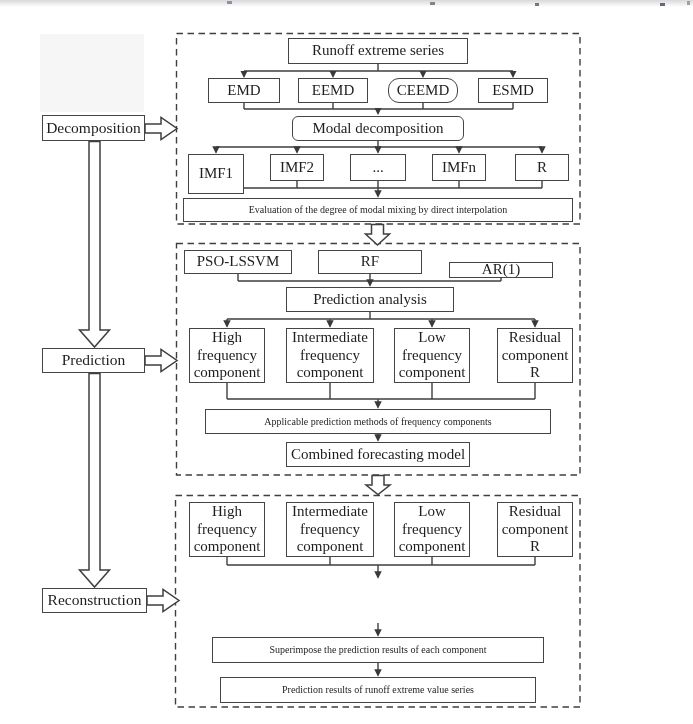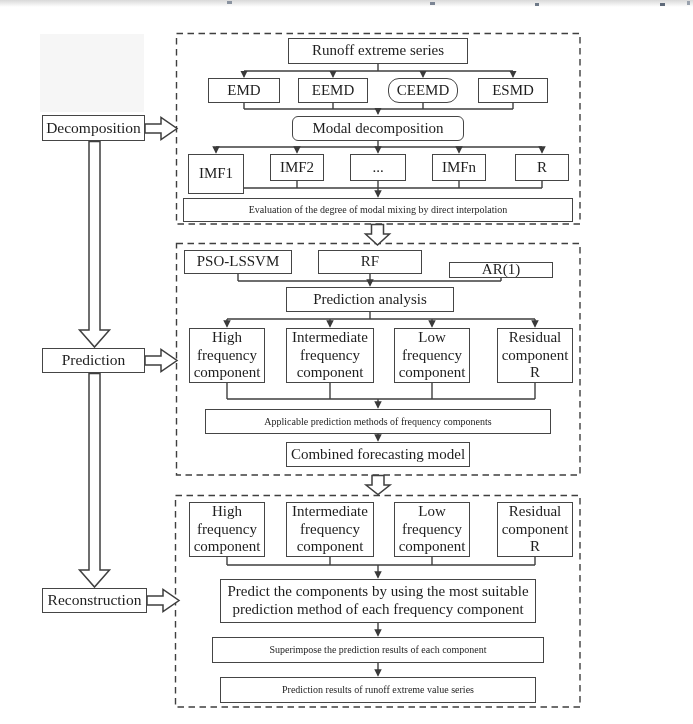--- a/index.html
+++ b/index.html
@@ -129,18 +129,16 @@
 component</div>
   <div class="box pre" style="left:286px;top:502px;width:88px;height:55px;">Intermediate
 frequency
 component</div>
   <div class="box pre" style="left:394px;top:502px;width:76px;height:55px;">Low
 frequency
 component</div>
   <div class="box pre" style="left:497px;top:502px;width:76px;height:55px;">Residual
 component
 R</div>
-  <div class="box pre" style="left:220px;top:579px;width:316px;height:44px;">Predict the components by using the most suitable
-prediction method of each frequency component</div>
   <div class="box sm" style="left:212px;top:637px;width:332px;height:26px;">Superimpose the prediction results of each component</div>
   <div class="box sm" style="left:220px;top:677px;width:316px;height:26px;">Prediction results of runoff extreme value series</div>
 
 </div>
 
 </body></html>

